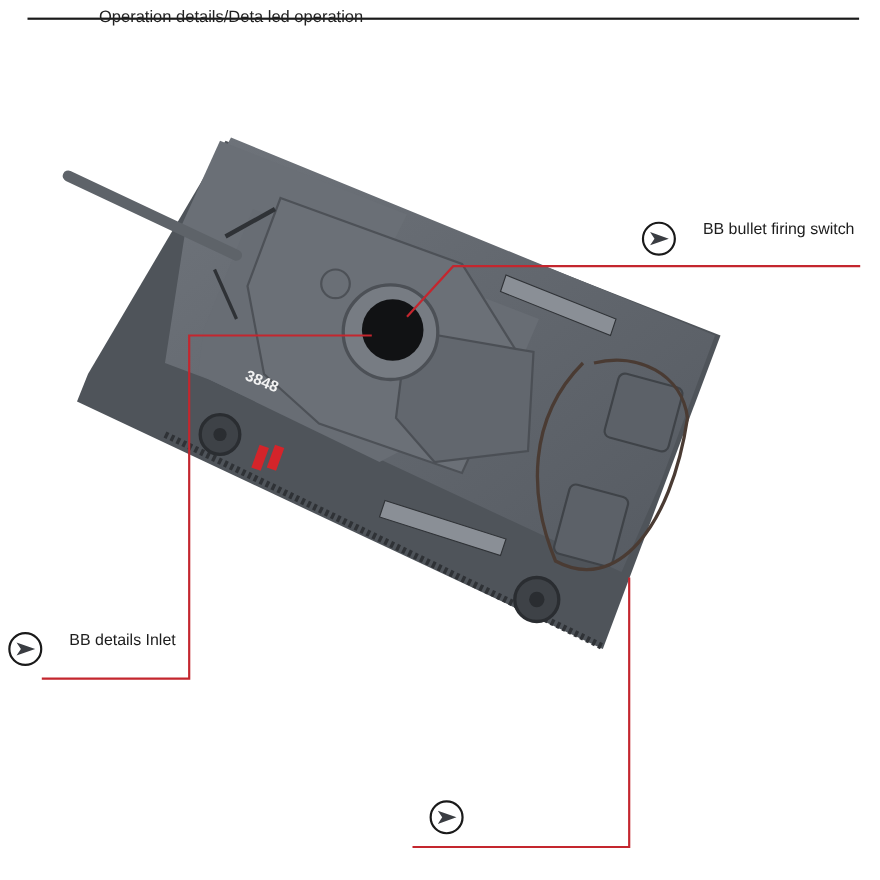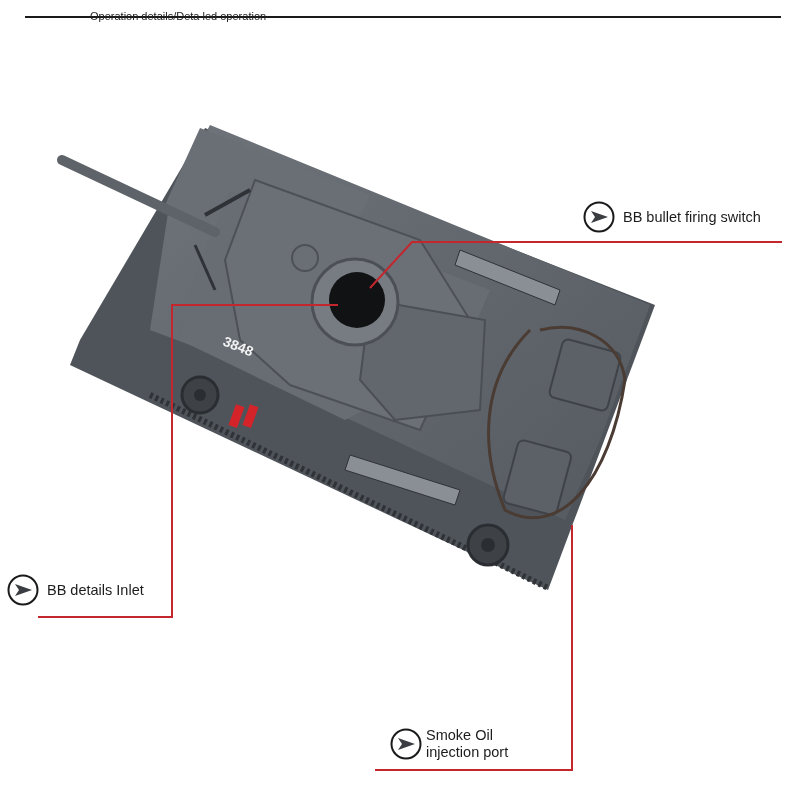--- a/index.html
+++ b/index.html
@@ -1,23 +1,23 @@
 <!DOCTYPE html>
 <html><head>
 <meta charset="utf-8">
 <style>
   html, body { margin: 0; padding: 0; background: #ffffff; }
   body { width: 800px; height: 800px; position: relative; overflow: hidden;
          font-family: "Liberation Sans", "DejaVu Sans", sans-serif; color: #1a1a1a; }
   .header-rule { position: absolute; left: 25px; top: 16px; width: 756px; height: 2px; background: #1a1a1a; }
-  .header-title { position: absolute; left: 90px; top: 6px; font-size: 11px; line-height: 20px;
+  .header-title { position: absolute; left: 90px; top: 6px; font-size: 15px; line-height: 20px;
                   color: #222; background: transparent; white-space: nowrap; }
   .header-title span { position: relative; }
   #tank-svg { position: absolute; left: 0; top: 0; }
-  .callout { position: absolute; display: flex; align-items: center; gap: 8px; }
+  .callout { position: absolute; display: flex; align-items: flex-start; gap: 24px; }
   .callout-icon { width: 32px; height: 32px; flex: 0 0 auto; }
   .callout-label { font-size: 14.5px; line-height: 17px; color: #1c1c1c; }
 </style>
 </head>
 <body>
 
 <div class="header-rule"></div>
 <div class="header-title"><span>Operation details/Deta led operation</span></div>
 
 <svg id="tank-svg" width="800" height="800" viewBox="0 0 800 800">
@@ -95,17 +95,13 @@
     <polygon points="8,10 25,16 8,22 12,16" fill="#3a3d42"></polygon>
   </svg>
   <span class="callout-label">BB details Inlet</span>
 </div>
 
 <div class="callout" style="left:390px; top:727px;">
   <svg class="callout-icon" viewBox="0 0 32 32">
     <circle cx="16" cy="16" r="14.5" fill="#fff" stroke="#1a1a1a" stroke-width="2"></circle>
     <polygon points="8,10 25,16 8,22 12,16" fill="#3a3d42"></polygon>
   </svg>
-  <span class="callout-label" style="margin-left:-4px;">
-    <span>Smoke Oil</span><br>
-    <span>injection port</span>
-  </span>
 </div>
 
 </body></html>

